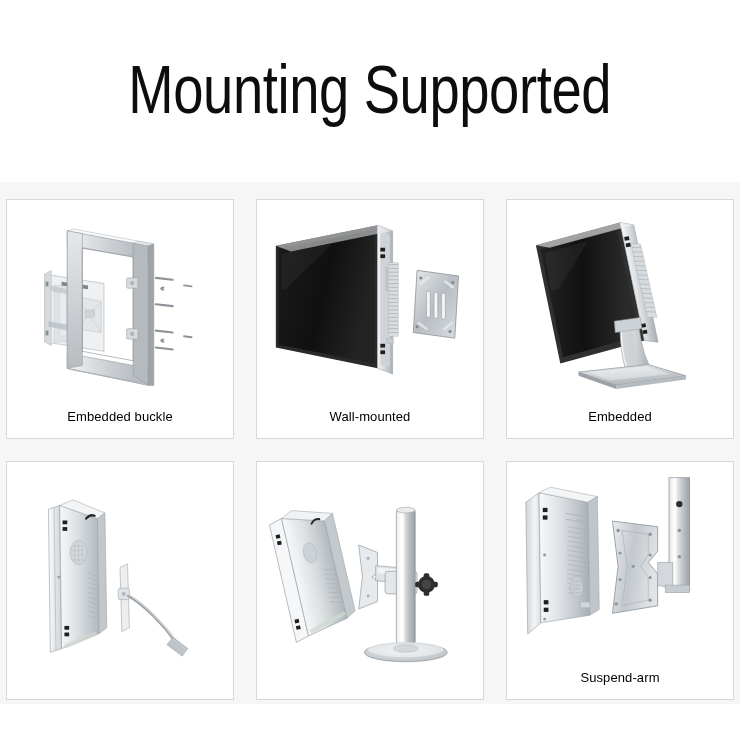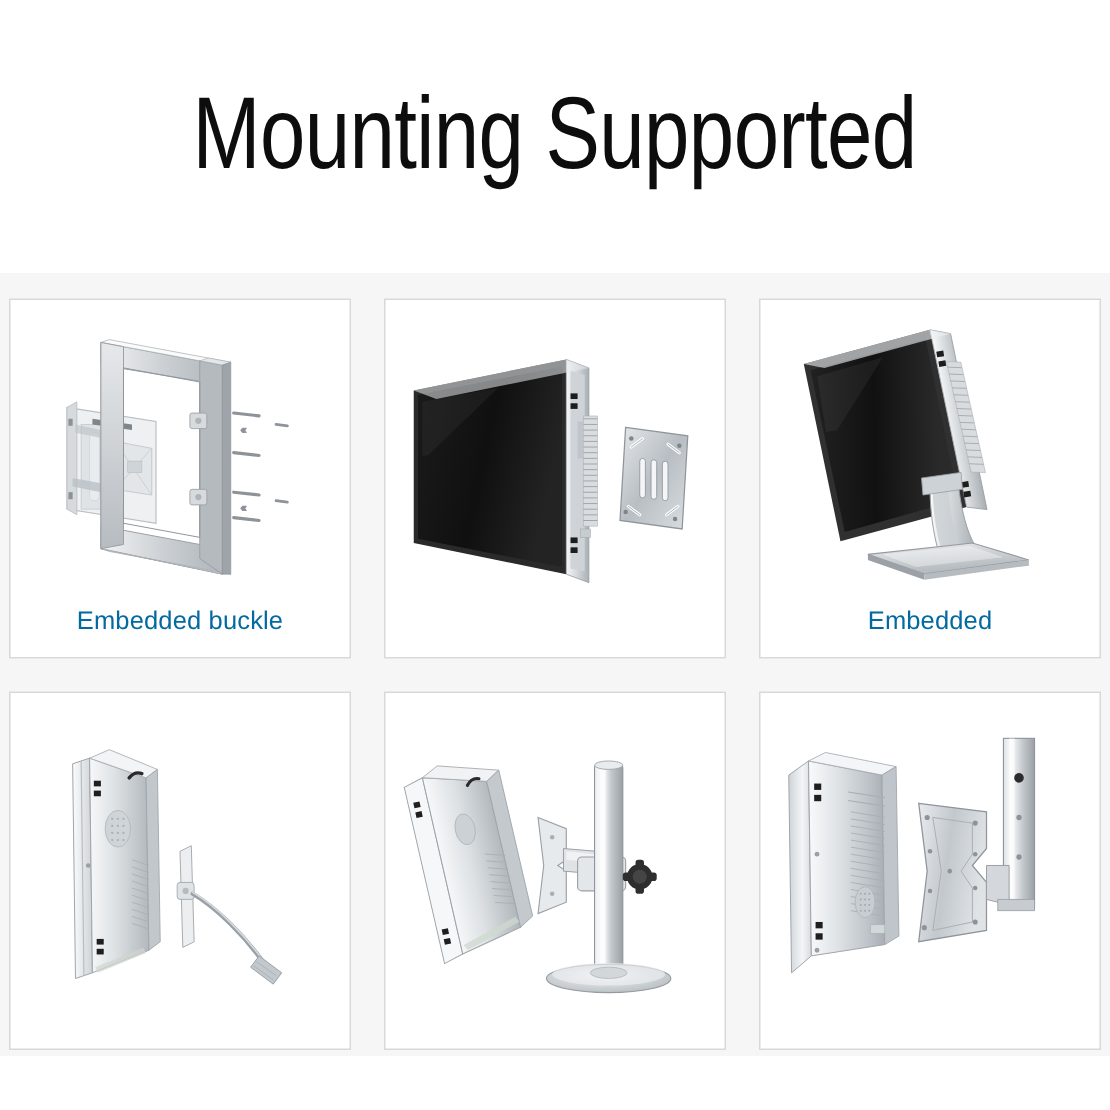--- a/index.html
+++ b/index.html
@@ -49,22 +49,22 @@
     align-items:center;
     position:relative;
     overflow:hidden;
   }
   .card-art{
     flex:1 1 auto;width:100%;position:relative;
   }
   .card-art svg{display:block;width:100%;height:100%;}
   .card-label{
     flex:0 0 auto;
-    font-size:17px;
-    color:#0369a1;
+    font-size:13px;
+    color:#000000;
     padding-bottom:14px;
     text-align:center;
     letter-spacing:0.1px;
     white-space:nowrap;
   }
 </style>
 </head>
 <body>
 
 <div class="page">
@@ -237,20 +237,21 @@
             <rect x="188" y="87" width="4" height="28" rx="2" fill="#f4f5f6" stroke="#8f959a" stroke-width="0.6"></rect>
             <rect x="196" y="88" width="4" height="28" rx="2" fill="#f4f5f6" stroke="#8f959a" stroke-width="0.6"></rect>
 
             <circle cx="174" cy="72" r="1.6" fill="#7f868b"></circle>
             <circle cx="208" cy="77" r="1.6" fill="#7f868b"></circle>
             <circle cx="170" cy="124" r="1.6" fill="#7f868b"></circle>
             <circle cx="205" cy="129" r="1.6" fill="#7f868b"></circle>
           </g>
         </svg>
       </div>
+      <div class="card-label">Wall-mounted</div>
     </div>
 
     <div class="card">
       <div class="card-art">
         <svg viewBox="0 0 240 200" preserveAspectRatio="xMidYMid meet">
           <defs>
             <linearGradient id="g3screen" x1="0" y1="0" x2="1" y2="0.2">
               <stop offset="0" stop-color="#222222"></stop>
                 <stop offset="0.5" stop-color="#111111"></stop>
                 <stop offset="1" stop-color="#2a2a2a"></stop>
@@ -585,16 +586,17 @@
             <rect x="176" y="6" width="4" height="120" fill="#ffffff" opacity="0.55"></rect>
             <circle cx="183" cy="34" r="3.4" fill="#2c2c2c"></circle>
             <circle cx="183" cy="62" r="1.9" fill="#8d9499"></circle>
             <circle cx="183" cy="90" r="1.9" fill="#8d9499"></circle>
 
             <polygon points="160,96 176,96 176,124 160,120" fill="#d4d8dc" stroke="#9aa0a5" stroke-width="0.7"></polygon>
             <rect x="168" y="120" width="26" height="8" fill="#c7ccd1" stroke="#9aa0a5" stroke-width="0.6"></rect>
           </g>
         </svg>
       </div>
+      <div class="card-label">Suspend-arm</div>
     </div>
 
   </div>
 </div>
 
 </body></html>

